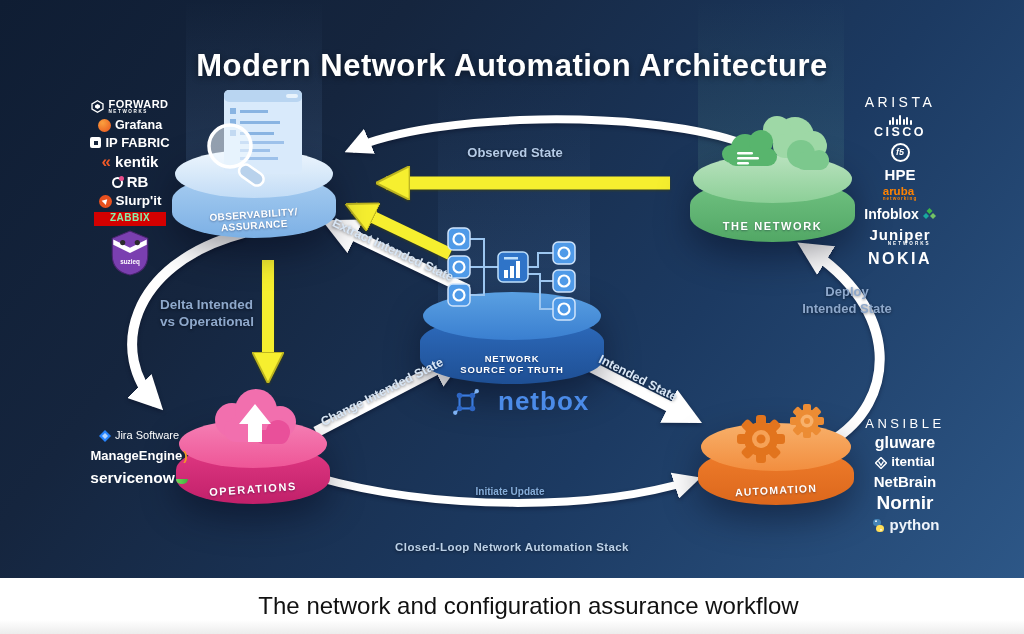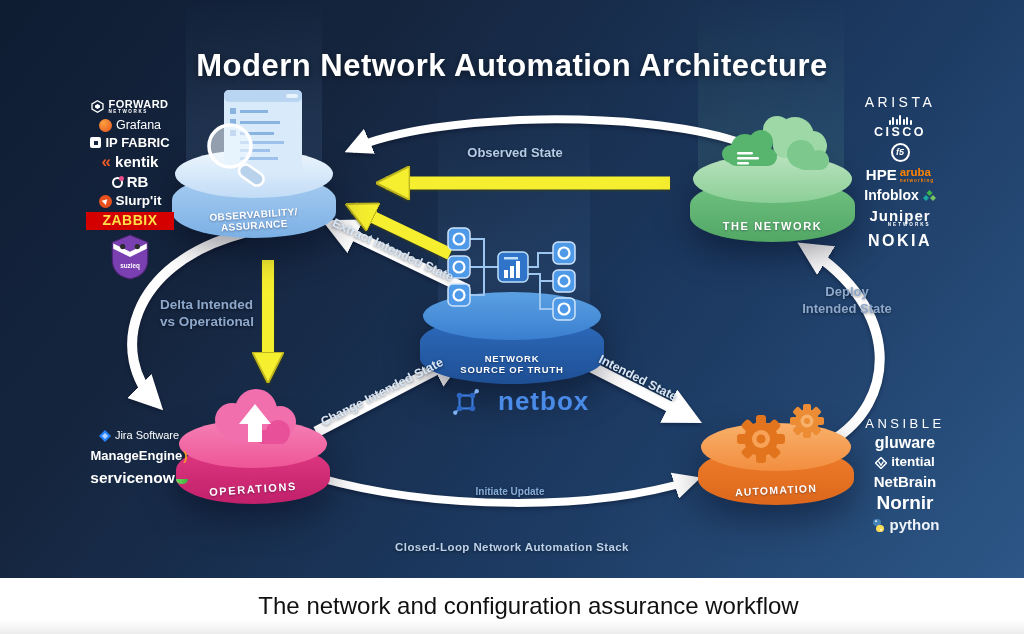--- a/index.html
+++ b/index.html
@@ -82,21 +82,21 @@
   .i-ipf { position:relative; width:11px; height:11px; background:#fff; border-radius:2px; }
   .i-ipf::after { content:''; position:absolute; left:3.5px; top:3.5px; width:4px; height:4px; background:#16253d; }
   .i-kentik { color:#f05a28; font-size:17px; font-weight:800; line-height:1; }
   .i-orb { position:relative; width:11px; height:11px; border:2.5px solid #fff; border-radius:50%; }
   .i-orb::after { content:''; position:absolute; top:-3px; right:-3px; width:5px; height:5px;
                   border-radius:50%; background:#e84d8a; }
   .i-slurpit { position:relative; width:13px; height:13px; background:#e8501e; border-radius:50%; }
   .i-slurpit::after { content:''; position:absolute; left:4px; top:3px;
                       border-left:5px solid #fff; border-top:3.5px solid transparent;
                       border-bottom:3.5px solid transparent; transform:rotate(-45deg); }
-  .zabbix-badge { background:#d40000; color:#fde047; font-weight:800; font-size:14px;
+  .zabbix-badge { background:#d40000; color:#86efac; font-weight:800; font-size:10px;
                   padding:1px 16px 2px; letter-spacing:.5px; }
   .brand-arista { font-size:14px; font-weight:500; letter-spacing:3.5px; }
   .cisco-bars { display:flex; align-items:flex-end; gap:1.5px; height:10px; margin-bottom:1px; }
   .cisco-bars i { display:block; width:2px; background:#fff; border-radius:1px; }
   .cisco-bars i:nth-child(1){height:5px;} .cisco-bars i:nth-child(2){height:8px;}
   .cisco-bars i:nth-child(3){height:6px;} .cisco-bars i:nth-child(4){height:10px;}
   .cisco-bars i:nth-child(5){height:6px;} .cisco-bars i:nth-child(6){height:8px;}
   .cisco-bars i:nth-child(7){height:5px;}
   .brand-cisco { font-size:12.5px; font-weight:bold; letter-spacing:2.5px; }
   .f5-circle { width:19px; height:19px; border:2px solid #fff; border-radius:50%;
@@ -355,21 +355,21 @@
         <polygon points="6.5,0.8 12,3.9 12,9.1 6.5,12.2 1,9.1 1,3.9" fill="none" stroke="#fff" stroke-width="1.3"></polygon>
         <polygon points="6.5,4 9,5.5 9,7.5 6.5,9 4,7.5 4,5.5" fill="#fff"></polygon>
       </svg>
       <div class="tcol" style="align-items:flex-start;">
         <span style="font-size:11px; letter-spacing:.5px;">FORWARD</span>
         <span class="sub-tiny">NETWORKS</span>
       </div>
     </div>
     <div class="trow">
       <span class="i-grafana"></span>
-      <span style="font-weight:400;text-align:right;">Grafana</span>
+      <span style="font-weight:700;text-align:right;">Grafana</span>
     </div>
     <div class="trow">
       <span class="i-ipf"></span>
       <span style="font-size:13px;">IP FABRIC</span>
     </div>
     <div class="trow">
       <span class="i-kentik">«</span>
       <span style="font-size:15px; font-weight:800;">kentik</span>
     </div>
     <div class="trow">
@@ -404,21 +404,21 @@
           <i></i>
           <i></i>
           <i></i>
           <i></i>
         </span>
       <span class="brand-cisco">CISCO</span>
     </div>
     <div class="trow">
       <span class="f5-circle">f5</span>
     </div>
-    <div class="trow" style="gap:3px;">
+    <div class="trow" style="gap:3px;flex-direction:column;">
       <span class="brand-hpe">HPE</span>
       <div class="tcol" style="align-items:flex-start;">
         <span class="aruba-main">aruba</span>
         <span class="aruba-sub">networking</span>
       </div>
     </div>
     <div class="trow">
       <span class="brand-infoblox">Infoblox</span>
       <svg width="13" height="12" viewBox="0 0 13 12">
         <polygon points="6.5,0 9.5,3 6.5,6 3.5,3" fill="#3cb54a"></polygon>

